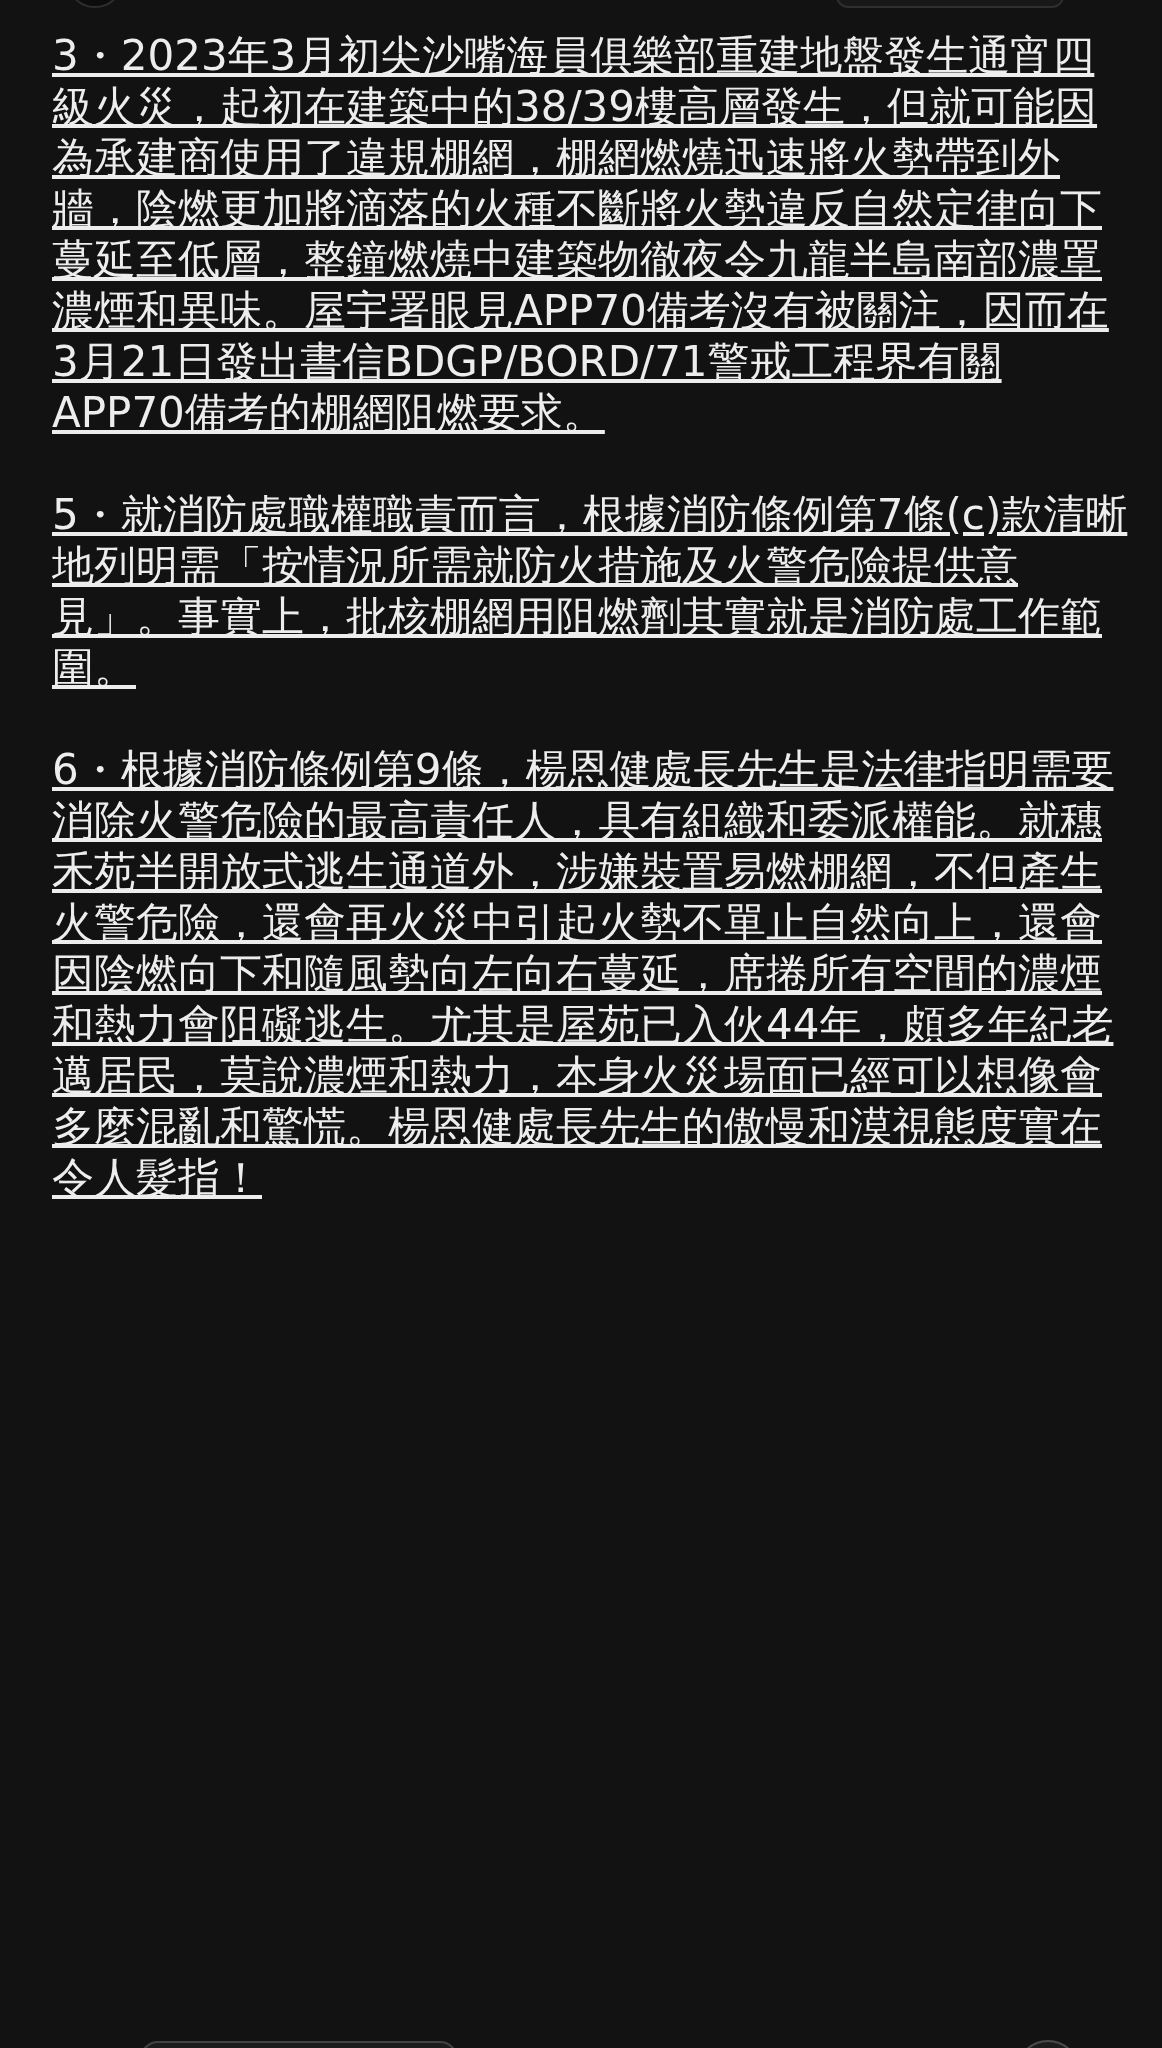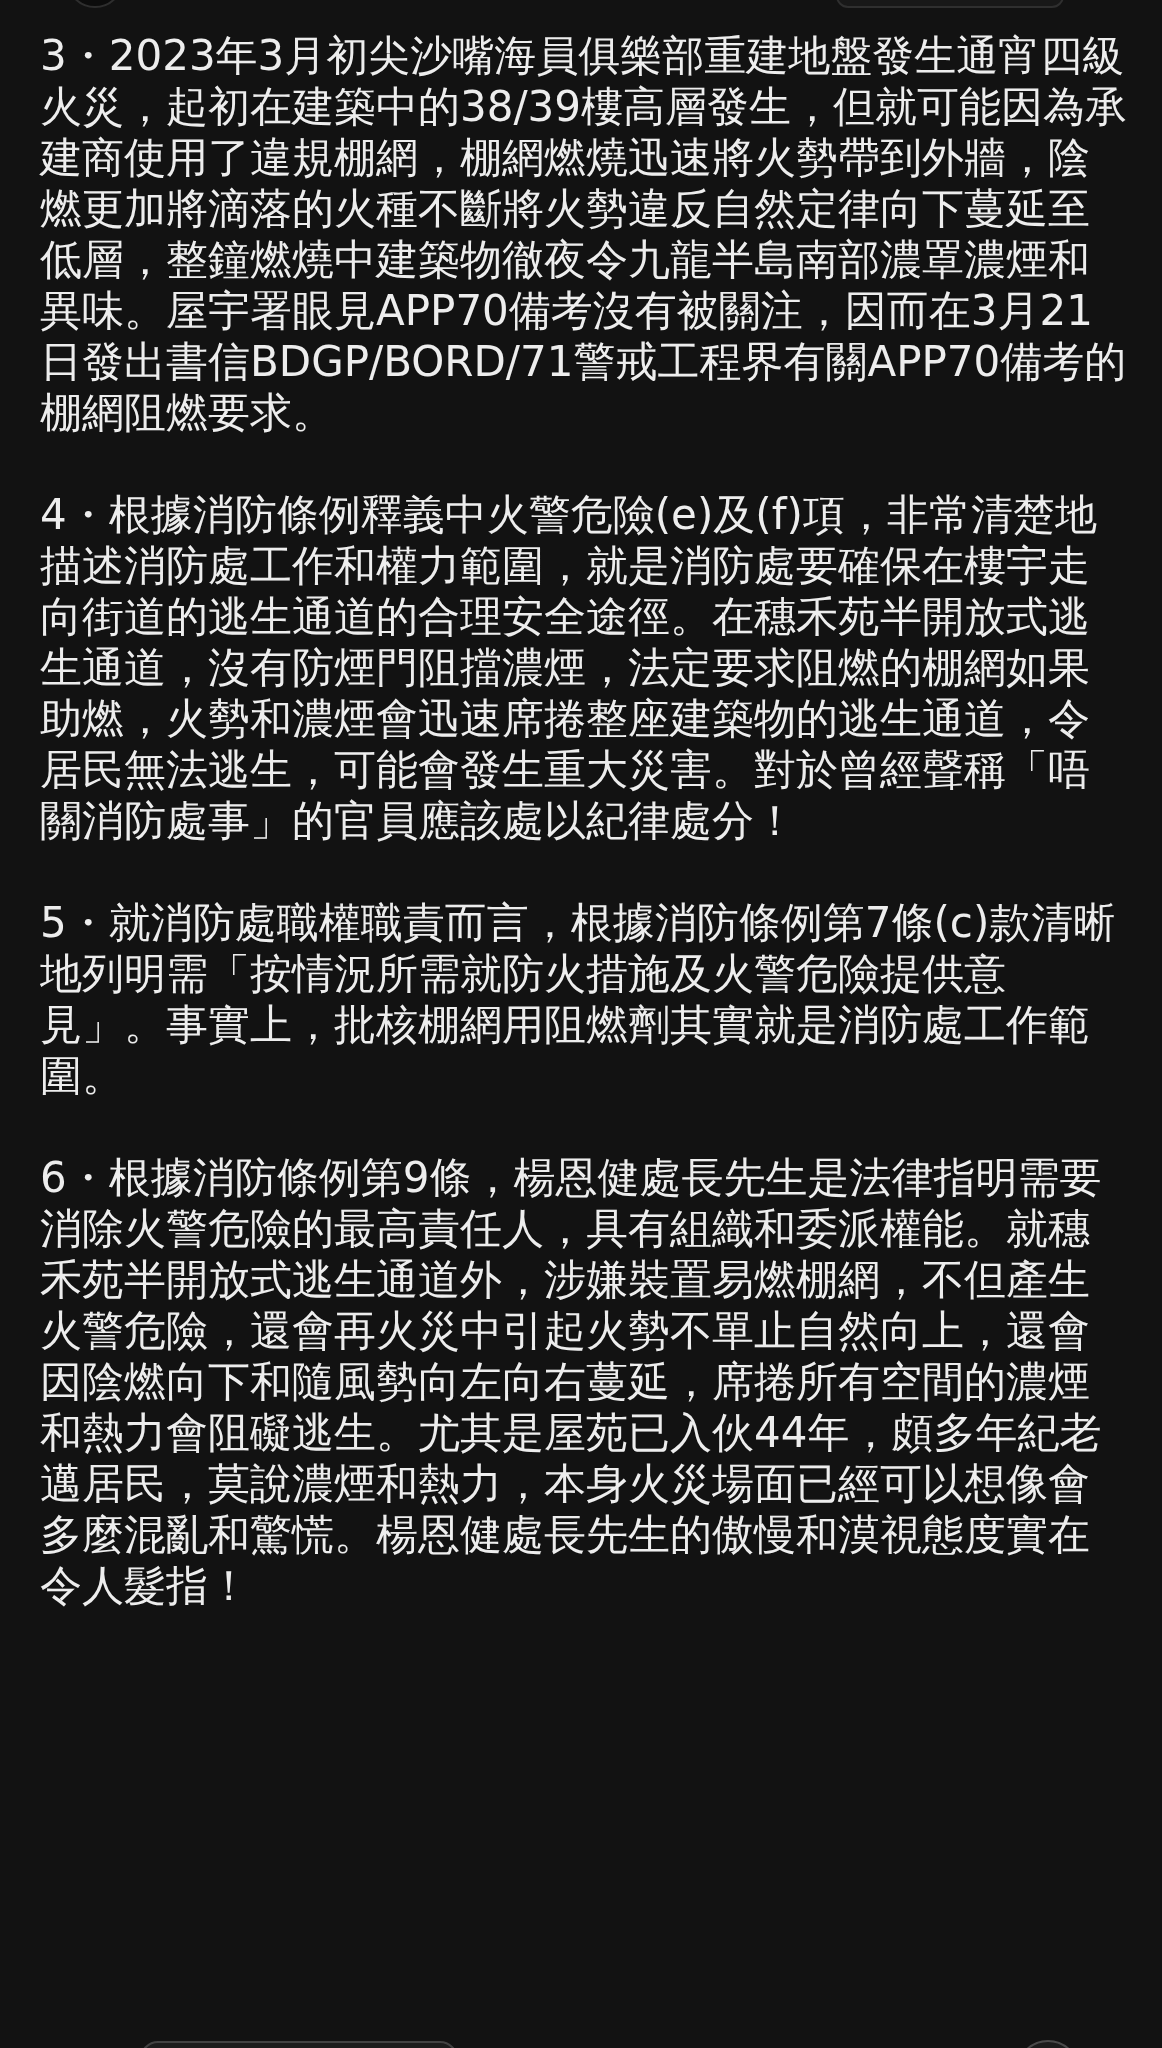--- a/index.html
+++ b/index.html
@@ -20,22 +20,23 @@
     padding:30px 34px 0 40px;
     color:var(--fg);
     font-size:42px;
     line-height:51px;
     letter-spacing:0;
     text-align:left;
     word-break:normal;
     overflow-wrap:break-word;
   }
   .post-text p{
-    margin:0 0 51px 0;
+    margin:0 0 51px 12px;
     padding:0;
+    text-decoration:underline;
   }
   
   .frag{position:absolute;box-sizing:border-box;}
   .frag-top-left-circle{
     left:66px;top:-50px;width:58px;height:58px;
     border-radius:50%;
     border:2px solid #2e2e2e;
     background:#0c0c0c;
   }
   .frag-top-right-rect{
@@ -58,20 +59,19 @@
   }
 </style>
 </head>
 <body>
 
 <div class="frag frag-top-left-circle"></div>
 <div class="frag frag-top-right-rect"></div>
 
 <div class="post-text">
   <p>3・2023年3月初尖沙嘴海員俱樂部重建地盤發生通宵四級火災，起初在建築中的38/39樓高層發生，但就可能因為承建商使用了違規棚網，棚網燃燒迅速將火勢帶到外牆，陰燃更加將滴落的火種不斷將火勢違反自然定律向下蔓延至低層，整鐘燃燒中建築物徹夜令九龍半島南部濃罩濃煙和異味。屋宇署眼見APP70備考沒有被關注，因而在3月21日發出書信BDGP/BORD/71警戒工程界有關APP70備考的棚網阻燃要求。</p>
-  <p>4・根據消防條例釋義中火警危險(e)及(f)項，非常清楚地描述消防處工作和權力範圍，就是消防處要確保在樓宇走向街道的逃生通道的合理安全途徑。在穗禾苑半開放式逃生通道，沒有防煙門阻擋濃煙，法定要求阻燃的棚網如果助燃，火勢和濃煙會迅速席捲整座建築物的逃生通道，令居民無法逃生，可能會發生重大災害。對於曾經聲稱「唔關消防處事」的官員應該處以紀律處分！</p>
   <p>5・就消防處職權職責而言，根據消防條例第7條(c)款清晰地列明需「按情況所需就防火措施及火警危險提供意見」。事實上，批核棚網用阻燃劑其實就是消防處工作範圍。</p>
   <p>6・根據消防條例第9條，楊恩健處長先生是法律指明需要消除火警危險的最高責任人，具有組織和委派權能。就穗禾苑半開放式逃生通道外，涉嫌裝置易燃棚網，不但產生火警危險，還會再火災中引起火勢不單止自然向上，還會因陰燃向下和隨風勢向左向右蔓延，席捲所有空間的濃煙和熱力會阻礙逃生。尤其是屋苑已入伙44年，頗多年紀老邁居民，莫說濃煙和熱力，本身火災場面已經可以想像會多麼混亂和驚慌。楊恩健處長先生的傲慢和漠視態度實在令人髮指！</p>
 
 </div>
 
 <div class="frag frag-bottom-left-pill"></div>
 <div class="frag frag-bottom-right-circle"></div>
 
 </body></html>

